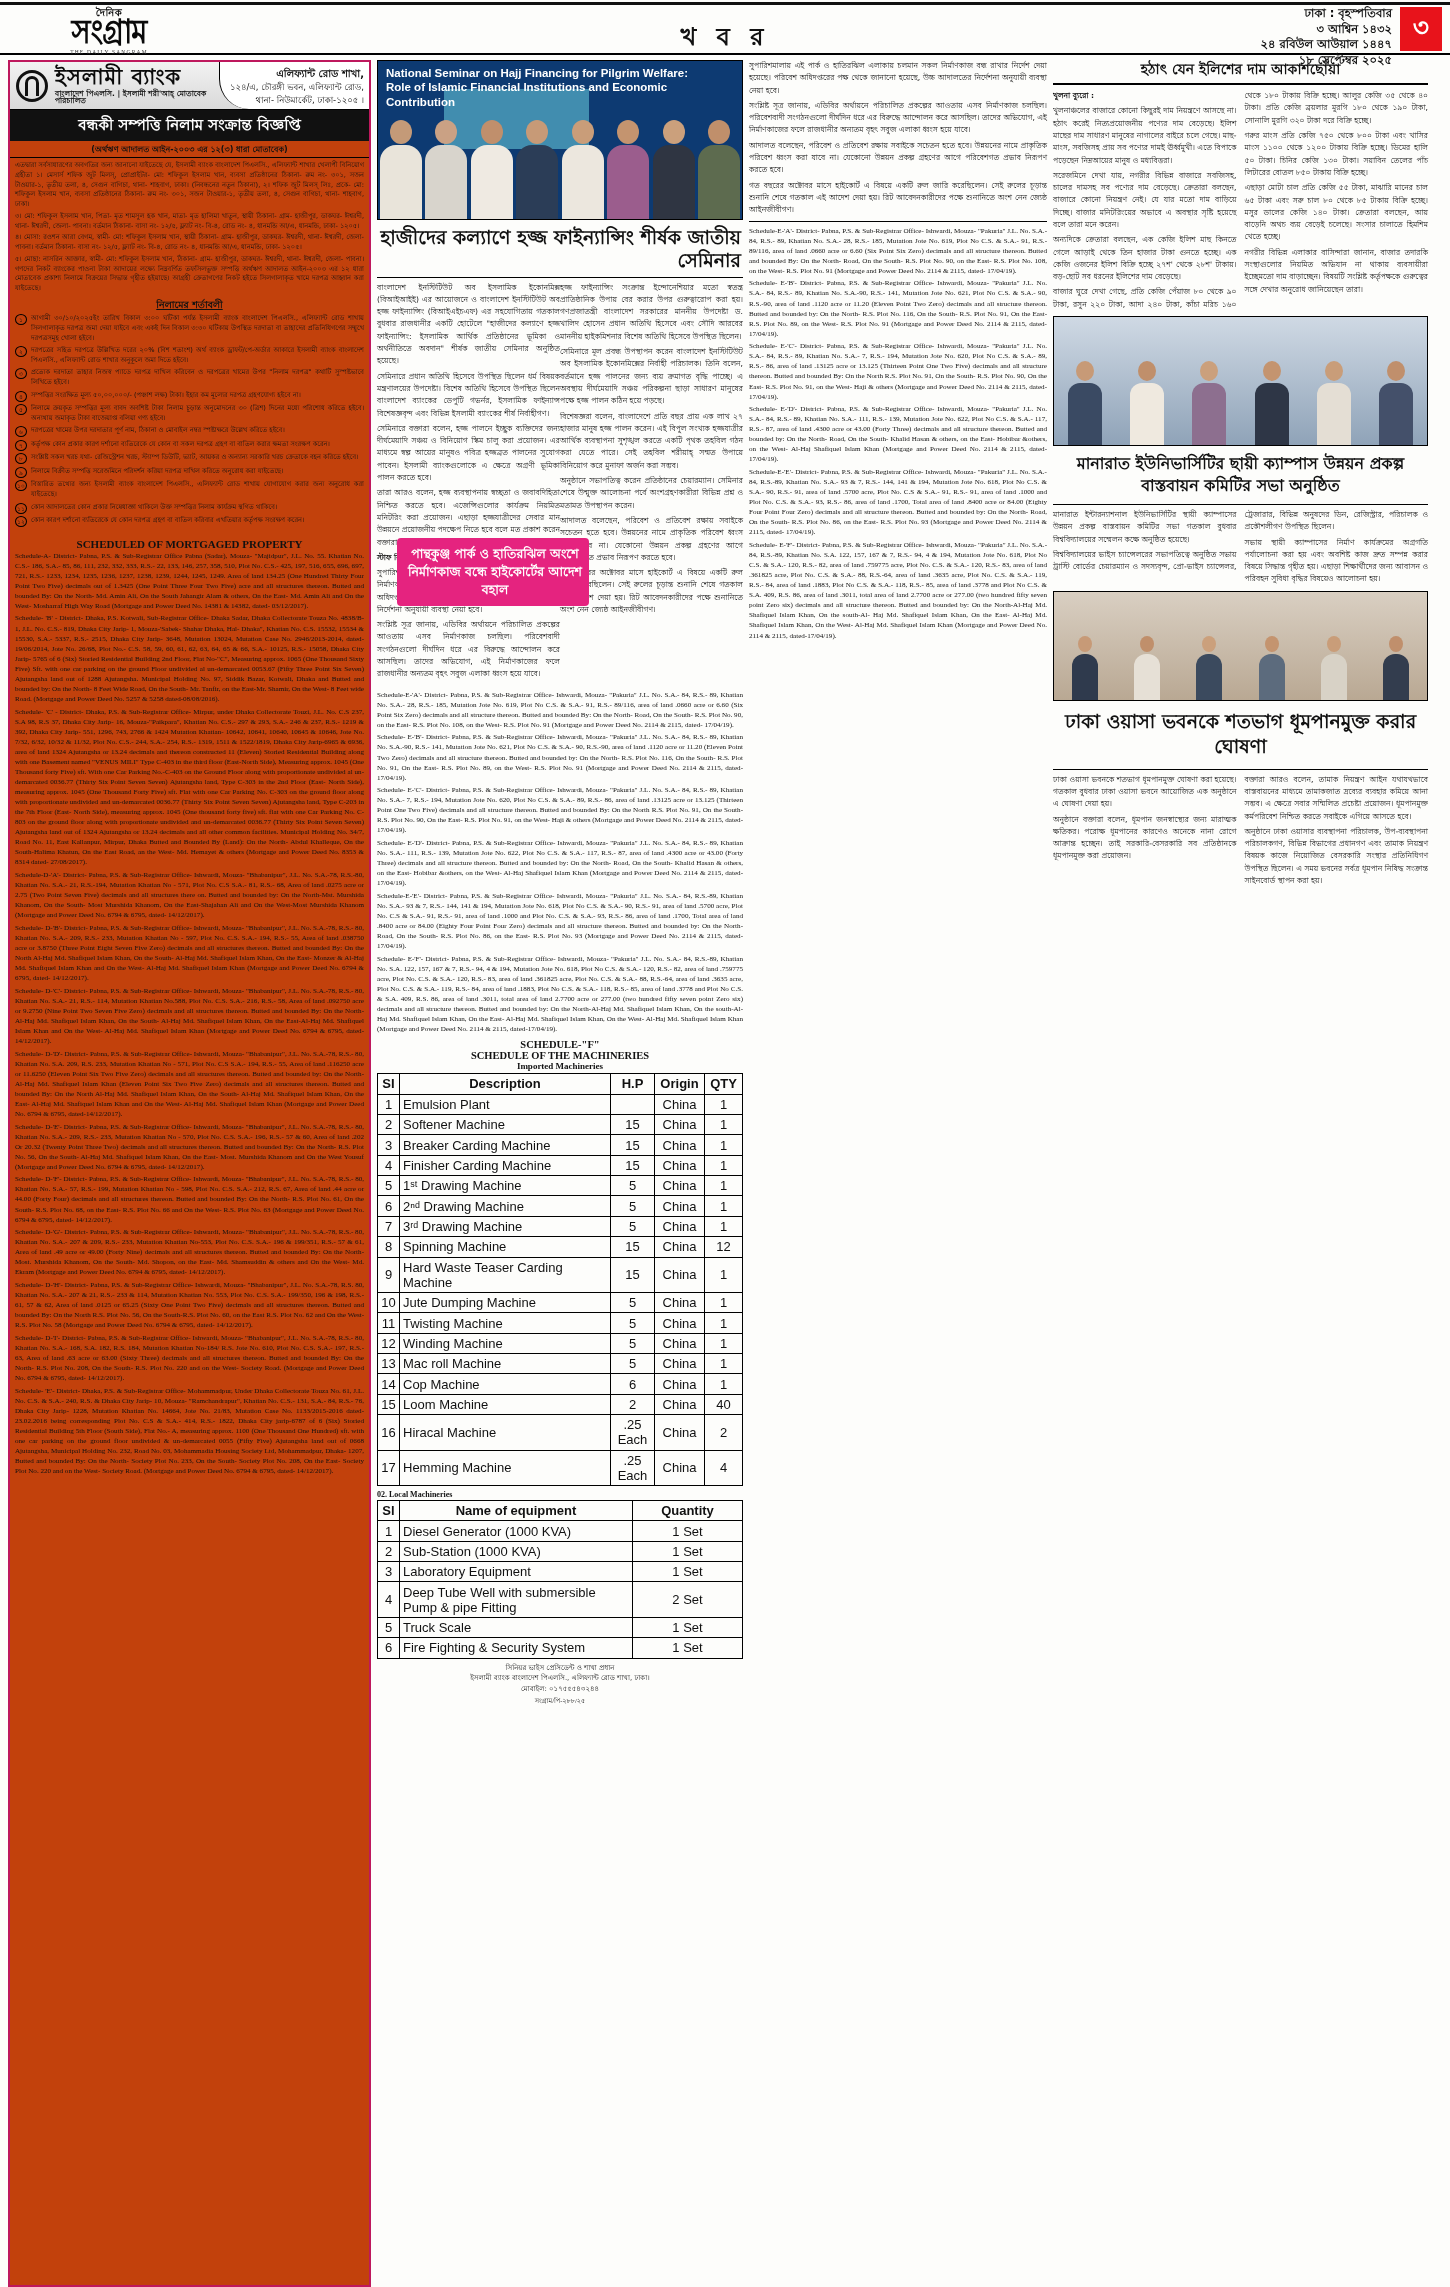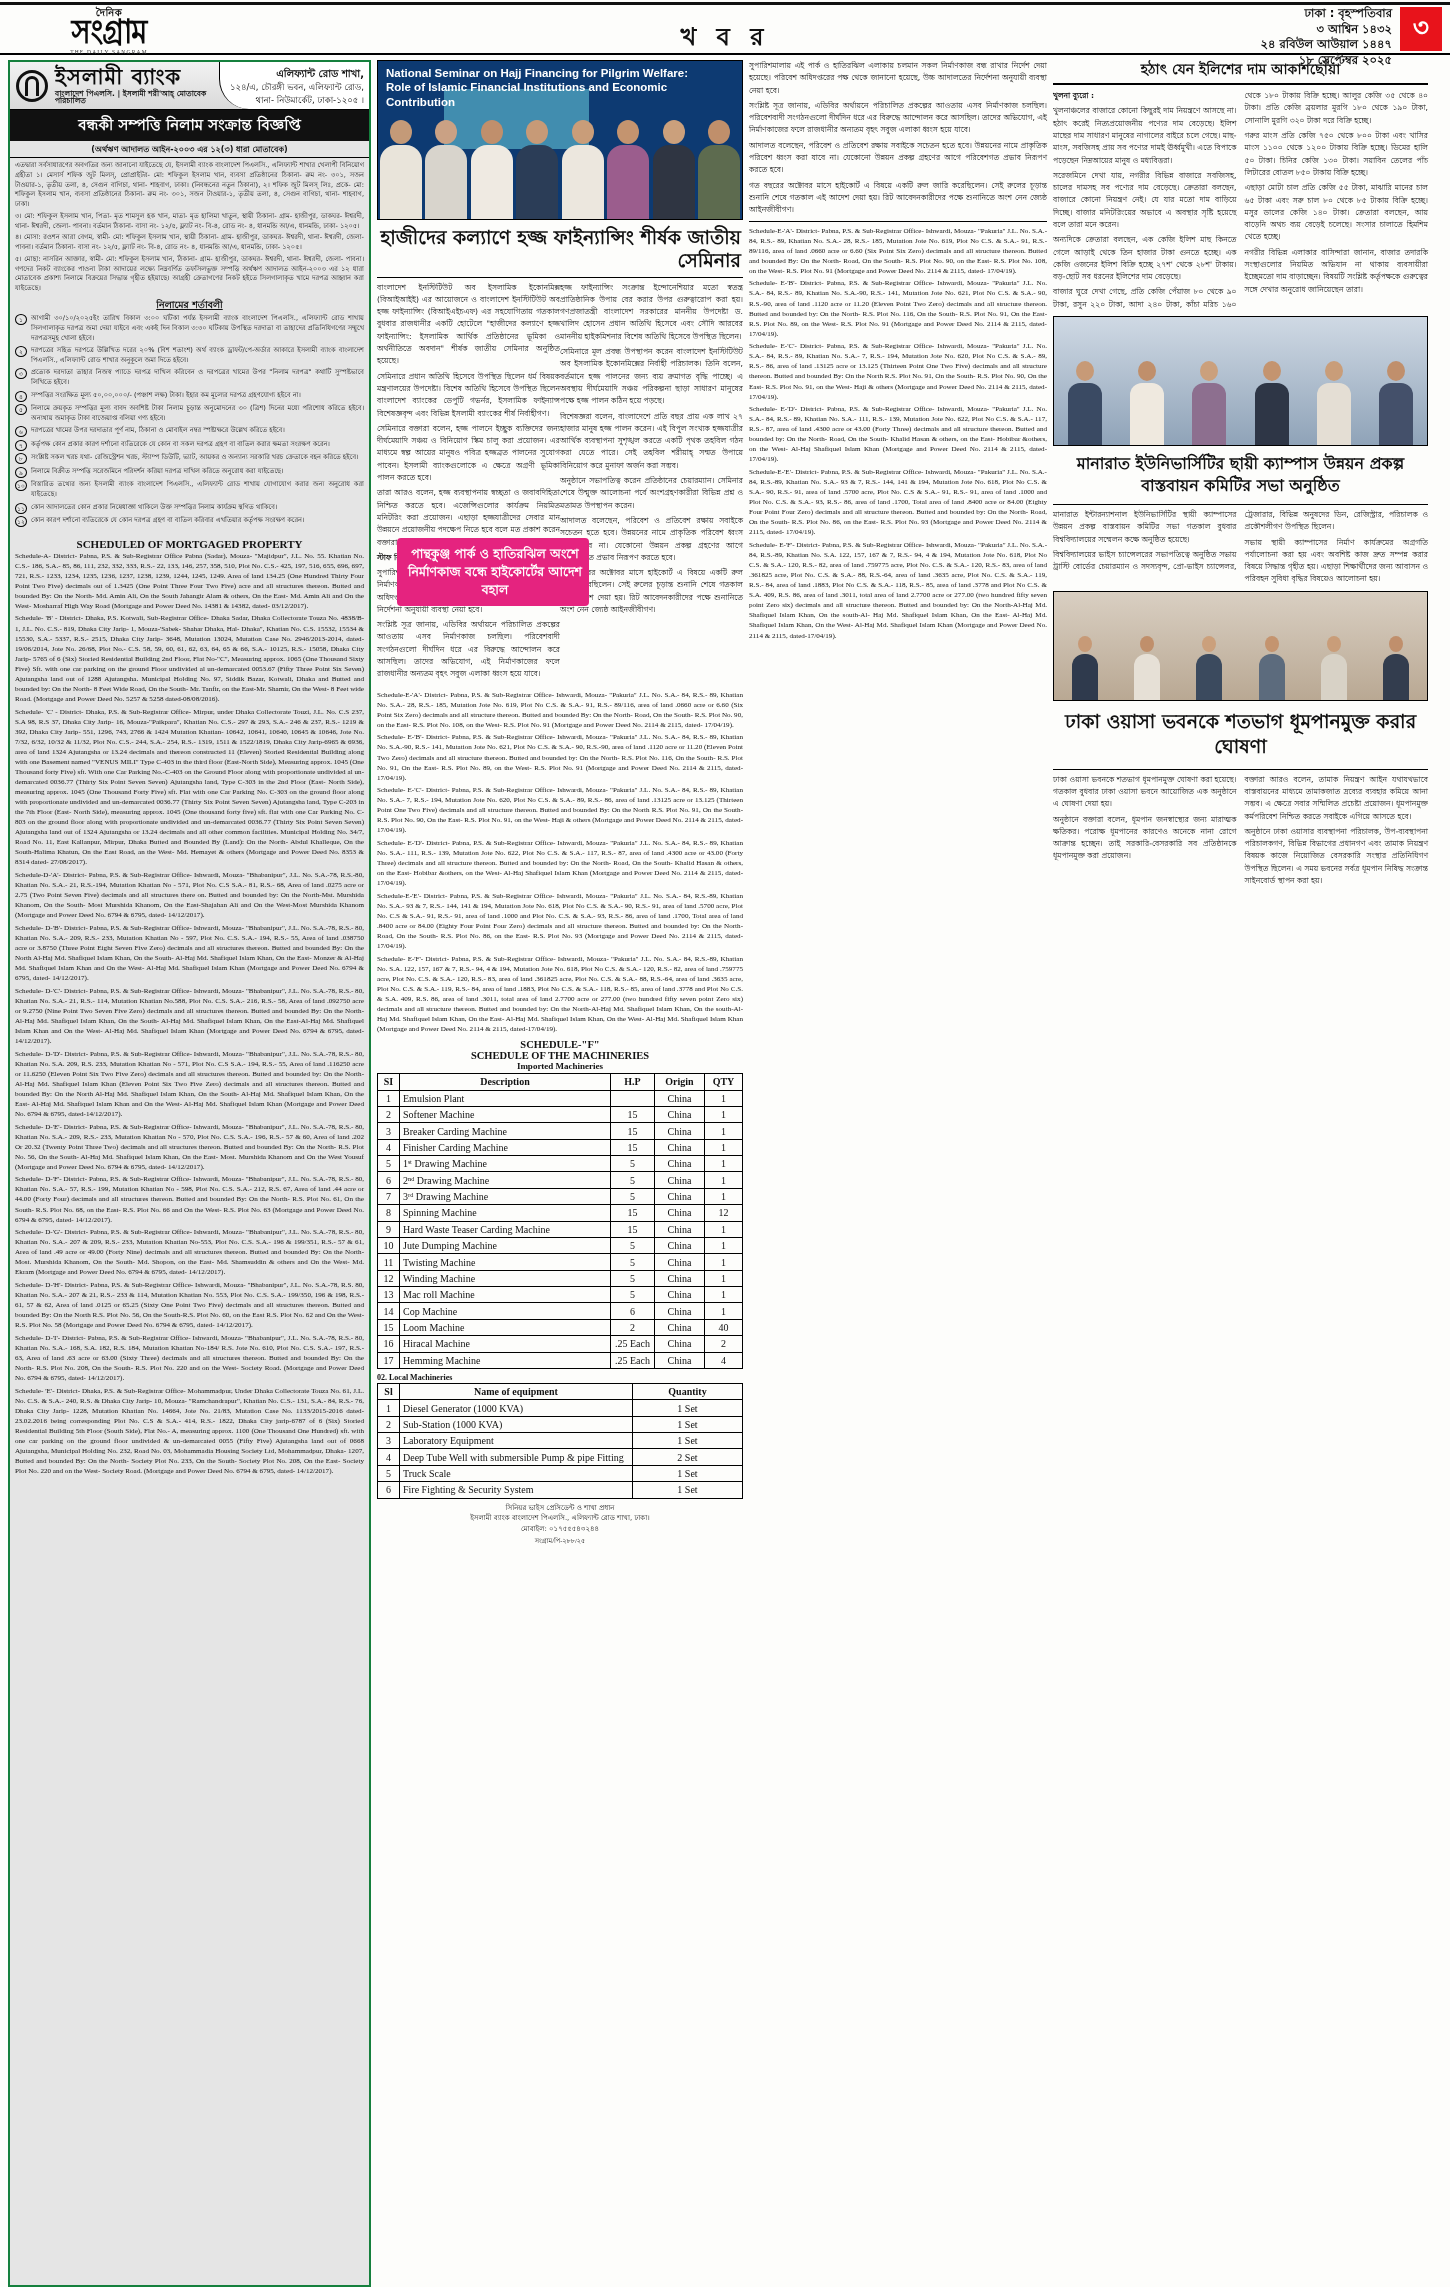--- a/index.html
+++ b/index.html
@@ -34,21 +34,21 @@
 
   
   .sheet { position:absolute; top:57px; left:0; width:1450px; height:2230px; padding:3px 8px 0 8px; }
   .cols { display:flex; gap:6px; height:100%; }
   .col-ad { width:363px; }
   .col-mid { width:366px; }
   .col-news { width:298px; }
   .col-right { width:375px; }
 
   
-  .ad-box { border:2px solid #15803d; padding:0; height:100%; background:#e5e5e5; }
+  .ad-box { border:2px solid #be185d; padding:0; height:100%; background:#c2410c; }
   .bank-head { display:flex; align-items:stretch; border-bottom:1px solid #000;
                background:linear-gradient(180deg,#f2f2f2,#d9d9d9); height:48px; }
   .bank-brand { display:flex; align-items:center; gap:5px; padding:3px 4px; flex:1; }
   .bank-mark { width:36px; height:36px; flex:0 0 36px; position:relative; }
   .bank-mark .o { position:absolute; inset:2px; border:3px solid #111; border-radius:50%; }
   .bank-mark .i { position:absolute; left:11px; top:8px; width:14px; height:20px;
                   border:3px solid #111; border-radius:7px 7px 0 0; border-bottom:none; }
   .bank-names { line-height:1; }
   .bank-name-bn { font-size:21px; font-weight:bold; letter-spacing:1px;
                   font-family:"DejaVu Sans", sans-serif; color:#0a0a0a; }
@@ -103,22 +103,22 @@
   .byline { font-size:7.5px; font-weight:bold; font-family:"DejaVu Sans", sans-serif; margin-bottom:3px; }
 
   .pink-callout { position:absolute; left:0; width:192px; padding:7px 6px;
                   background:#e5237f; color:#fff; text-align:center; border-radius:4px;
                   font-family:"DejaVu Sans", sans-serif; font-size:12.5px; font-weight:bold;
                   line-height:1.45; z-index:5; }
 
   
   .tbl-title { text-align:center; font-weight:bold; font-size:10.5px; margin:5px 0 0; }
   .tbl-sub { text-align:center; font-weight:bold; font-size:9px; margin-bottom:2px; }
-  table.mach { width:100%; border-collapse:collapse; font-size:10px;
-               font-family:Liberation Serif, serif; }
+  table.mach { width:100%; border-collapse:collapse; font-size:13px;
+               font-family:Liberation Sans, sans-serif; }
   table.mach th, table.mach td { border:1px solid #000; padding:2.2px 3px; }
   table.mach th { font-weight:bold; text-align:center; }
   table.mach td.c { text-align:center; }
   .local-head { font-weight:bold; font-size:8px; margin:4px 0 1px; }
   .ad-footer { text-align:center; font-size:7px; line-height:1.5; margin-top:4px;
                font-family:"DejaVu Sans", sans-serif; }
   .ad-ref { font-size:6.5px; margin-top:2px; text-align:center; }
 
   
   .rt-headline { text-align:center; font-family:"DejaVu Sans", sans-serif; }

